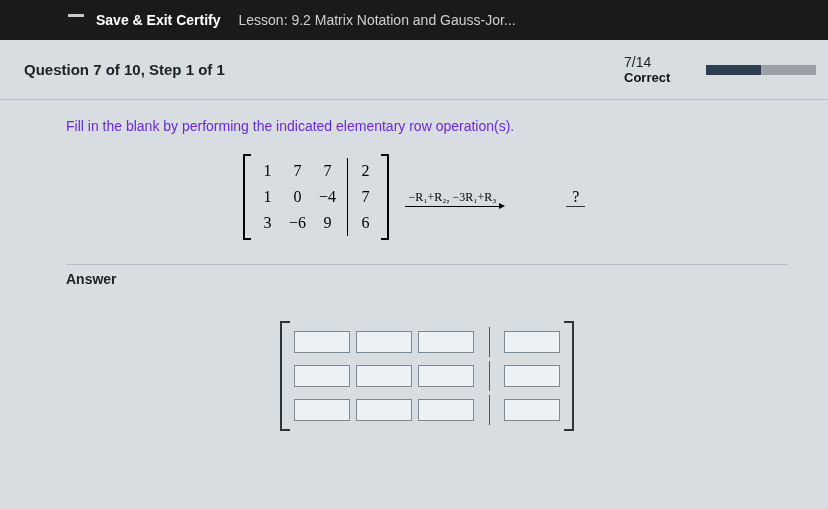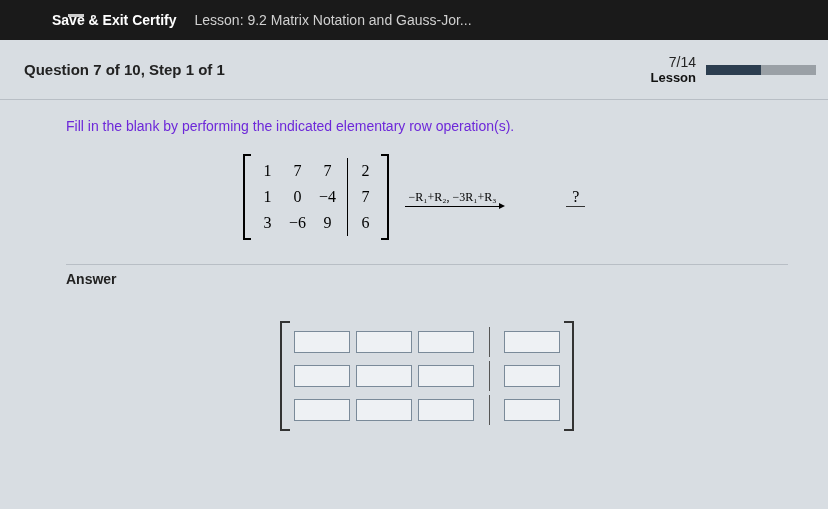--- a/index.html
+++ b/index.html
@@ -9,21 +9,21 @@
     width: 828px;
     height: 509px;
     overflow: hidden;
   }
   .topbar {
     background: #1a1a1a;
     color: #e8e8e8;
     height: 40px;
     display: flex;
     align-items: center;
-    padding: 0 20px 0 52px;
+    padding: 0 20px 0 96px;
     font-size: 14px;
   }
   .topbar .save {
     color: #fff;
     font-weight: bold;
     margin-right: 18px;
   }
   .topbar .lesson {
     color: #d0d0d0;
   }
@@ -41,21 +41,21 @@
     padding: 14px 12px 14px 24px;
     border-bottom: 1px solid #b8bec5;
   }
   .qtitle {
     flex: 1;
     font-size: 15px;
     font-weight: bold;
     color: #222;
   }
   .score-box {
-    text-align: right;
+    text-align: left;
     min-width: 72px;
     margin-right: 10px;
   }
   .score-top {
     font-size: 14px;
     color: #222;
   }
   .score-bot {
     font-size: 13px;
     font-weight: bold;
@@ -190,21 +190,21 @@
 <div class="topbar">
   <div class="dash"></div>
   <span class="save">Save &amp; Exit Certify</span>
   <span class="lesson">Lesson: 9.2 Matrix Notation and Gauss-Jor...</span>
 </div>
 
 <div class="header-row">
   <div class="qtitle">Question 7 of 10, Step 1 of 1</div>
   <div class="score-box">
     <div class="score-top">7/14</div>
-    <div class="score-bot">Lesson</div>
+    <div class="score-bot">Correct</div>
   </div>
   <div class="progress">
     <div class="progress-fill" id="progress-fill" style="width: 50%;"></div>
   </div>
 </div>
 
 <div class="prompt">Fill in the blank by performing the indicated elementary row operation(s).</div>
 
 <div class="matrix-area">
   <div class="amatrix">

